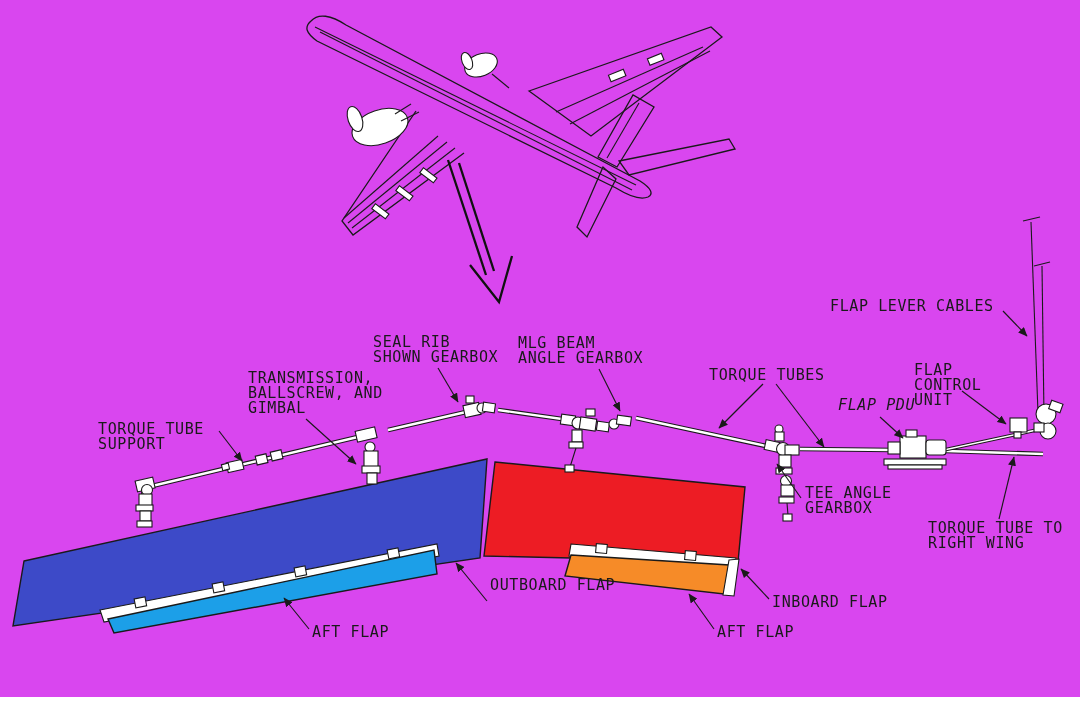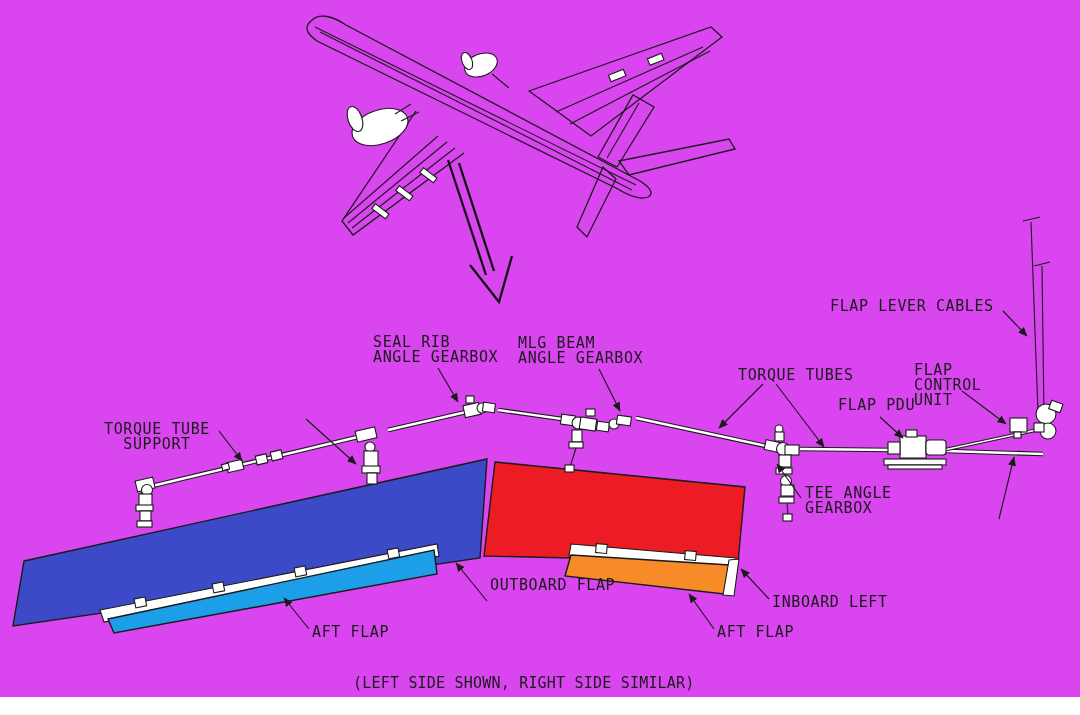--- a/index.html
+++ b/index.html
@@ -211,29 +211,33 @@
     <path class="leader" d="M769,599 L741,569"></path>
     <path class="leader" d="M309,629 L284,598"></path>
     <path class="leader" d="M714,629 L689,594"></path>
   </g>
 </svg>
 
 <div class="lbl" style="left:830px;top:299px;">FLAP LEVER CABLES</div>
 <div class="lbl" style="left:914px;top:343px;margin-top:20px;">FLAP
 CONTROL
 UNIT</div>
-<div class="lbl" style="left:838px;top:398px;">FLAP PDU</div>
-<div class="lbl" style="left:738px;top:368px;">TORQUE TUBES</div>
+<div class="lbl" style="left:838px;top:398px;font-style:italic;">FLAP PDU</div>
+<div class="lbl" style="left:709px;top:368px;">TORQUE TUBES</div>
 <div class="lbl" style="left:518px;top:336px;">MLG BEAM
 ANGLE GEARBOX</div>
 <div class="lbl" style="left:373px;top:335px;">SEAL RIB
-ANGLE GEARBOX</div>
-<div class="lbl" style="left:104px;top:422px;text-align:center;">TORQUE TUBE
+SHOWN GEARBOX</div>
+<div class="lbl" style="left:248px;top:371px;">TRANSMISSION,
+BALLSCREW, AND
+GIMBAL</div>
+<div class="lbl" style="left:98px;top:422px;">TORQUE TUBE
 SUPPORT</div>
 <div class="lbl" style="left:805px;top:486px;">TEE ANGLE
 GEARBOX</div>
+<div class="lbl" style="left:928px;top:521px;">TORQUE TUBE TO
+RIGHT WING</div>
 <div class="lbl" style="left:490px;top:578px;">OUTBOARD FLAP</div>
-<div class="lbl" style="left:772px;top:595px;">INBOARD LEFT</div>
+<div class="lbl" style="left:772px;top:595px;">INBOARD FLAP</div>
 <div class="lbl" style="left:312px;top:625px;">AFT FLAP</div>
 <div class="lbl" style="left:717px;top:625px;">AFT FLAP</div>
-<div class="lbl caption" style="left:353px;top:676px;">(LEFT SIDE SHOWN, RIGHT SIDE SIMILAR)</div>
 
 </div>
 
 </body></html>

